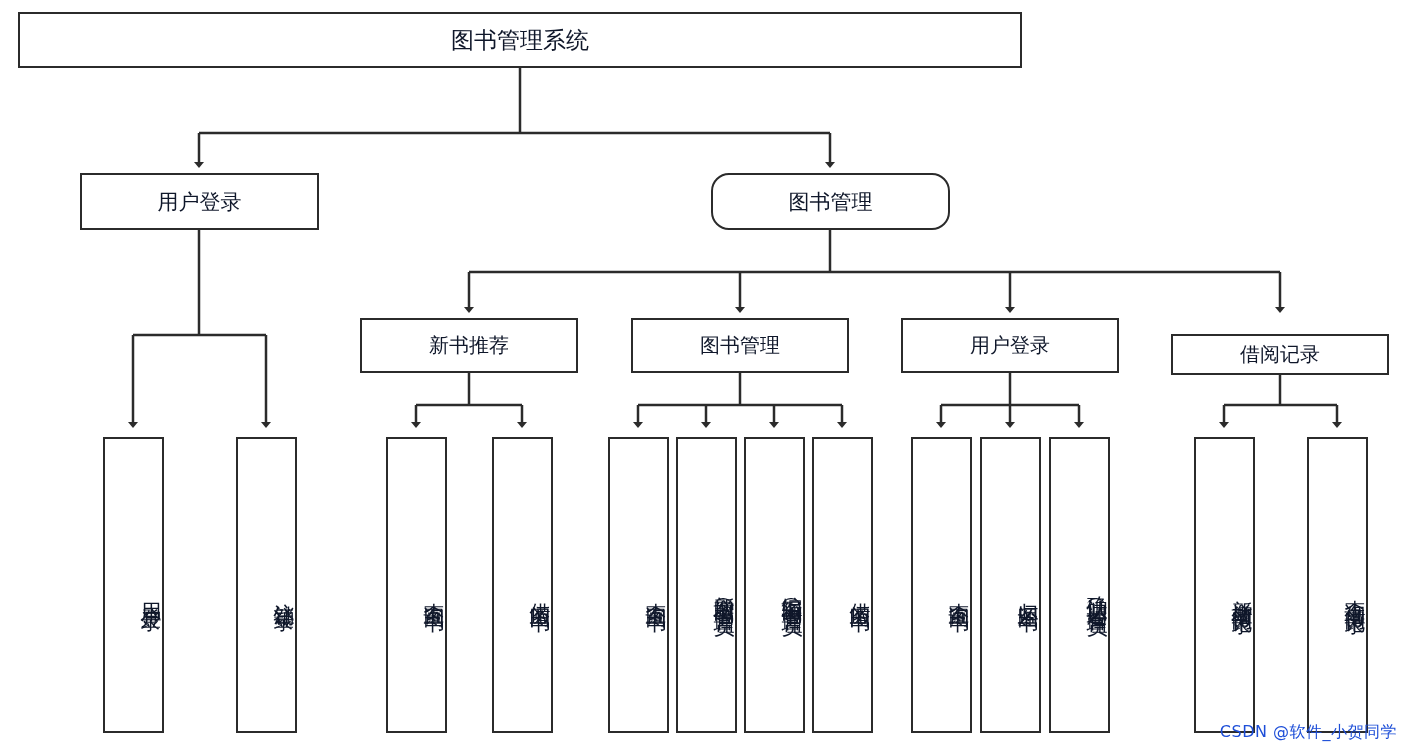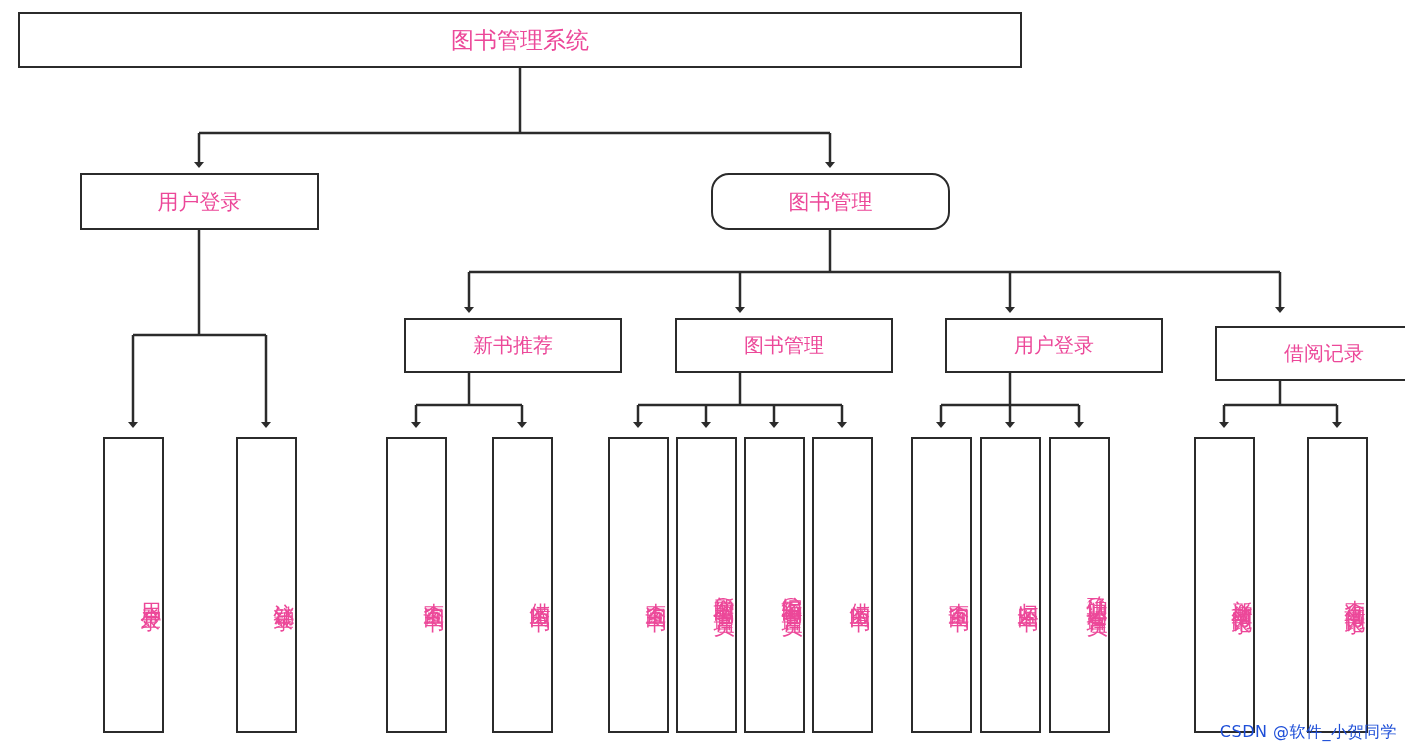--- a/index.html
+++ b/index.html
@@ -27,31 +27,30 @@
     pointer-events: none;
   }
   .node {
     position: absolute;
     box-sizing: border-box;
     background: #ffffff;
     border: 2px solid #2b2b2b;
     display: flex;
     align-items: center;
     justify-content: center;
-    color: #ec4899;
+    color: #0f172a;
   }
   .node.root {
     font-size: 23px;
   }
   .node.level2 {
     font-size: 21px;
   }
   .node.level3 {
     font-size: 20px;
-    margin-left: 44px;
   }
   .node.leaf {
     writing-mode: vertical-rl;
     text-orientation: upright;
     align-items: flex-start;
     justify-content: center;
     padding-top: 14px;
     font-size: 21px;
     letter-spacing: 3px;
     line-height: 1.05;
@@ -144,21 +143,21 @@
   </div>
 
   <div class="node level3" style="left:631px; top:318px; width:218px; height:55px;">
     <span class="label">图书管理</span>
   </div>
 
   <div class="node level3" style="left:901px; top:318px; width:218px; height:55px;">
     <span class="label">用户登录</span>
   </div>
 
-  <div class="node level3" style="left:1171px; top:326px; width:218px; height:55px;">
+  <div class="node level3" style="left:1171px; top:334px; width:218px; height:41px;">
     <span class="label">借阅记录</span>
   </div>
 
   <div class="node leaf" style="left:103px; top:437px; width:61px; height:296px;">
     <span class="label">用户登录</span>
   </div>
 
   <div class="node leaf" style="left:236px; top:437px; width:61px; height:296px;">
     <span class="label">注销登录</span>
   </div>

